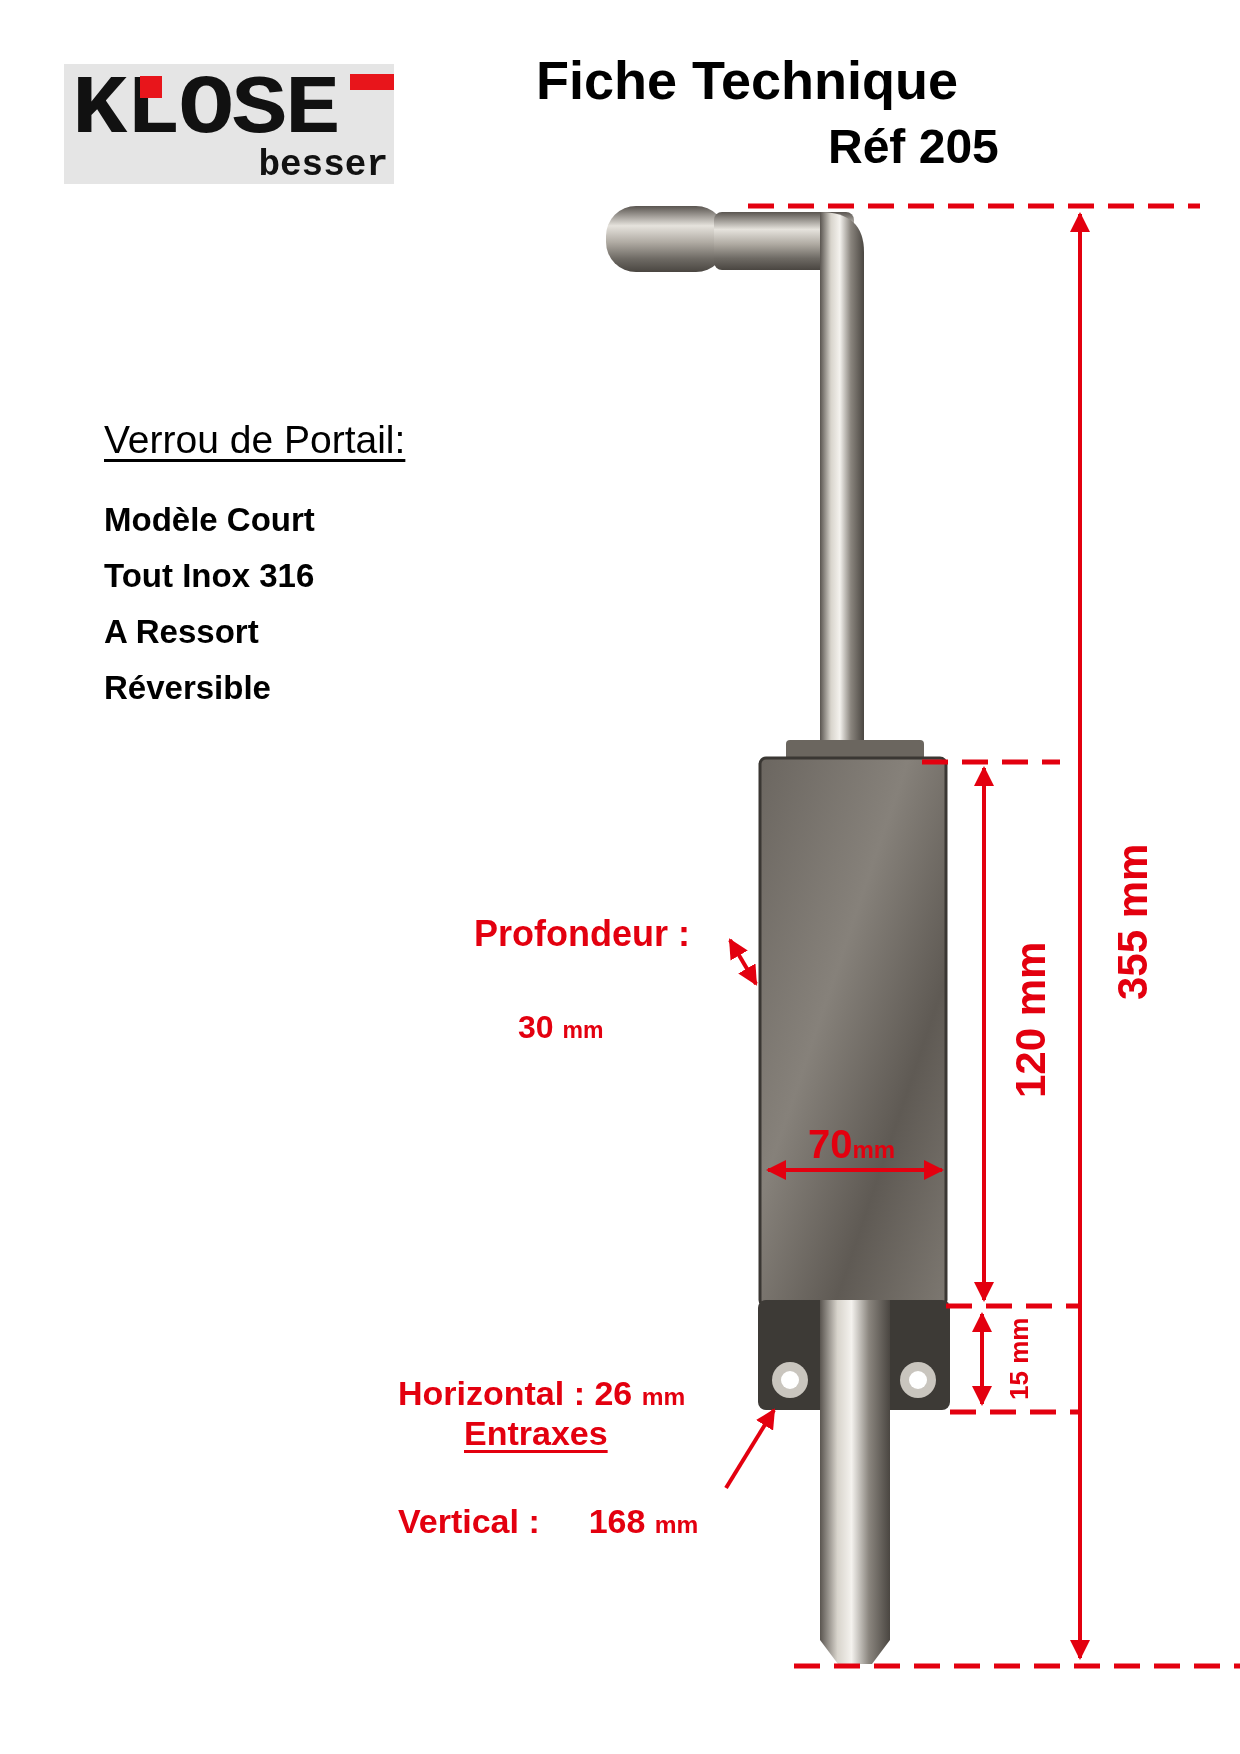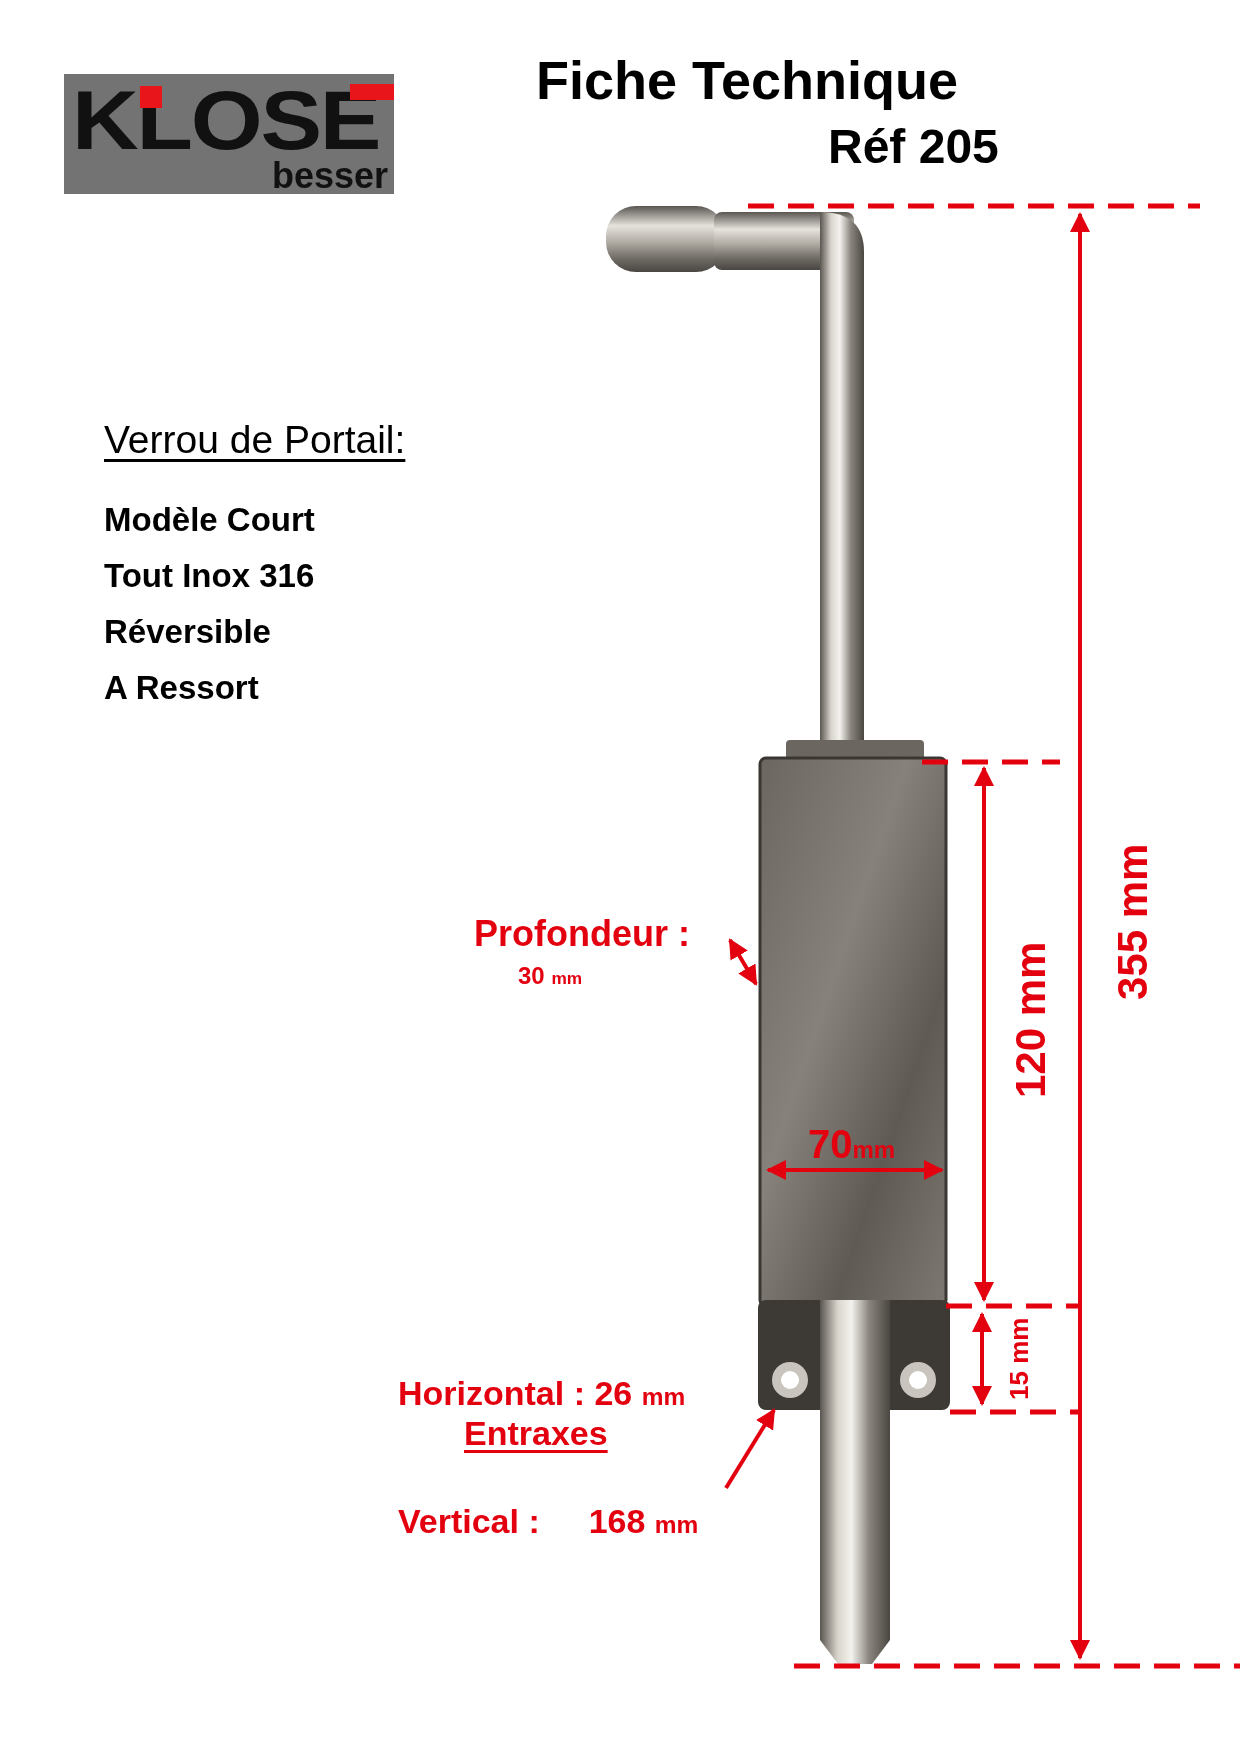--- a/index.html
+++ b/index.html
@@ -1,41 +1,41 @@
 <!DOCTYPE html>
 <html><head>
   <meta charset="utf-8">
   <style>
     html, body { margin: 0; padding: 0; background: #ffffff; }
     body { width: 1240px; height: 1754px; position: relative; overflow: hidden;
            font-family: "Liberation Sans", "DejaVu Sans", sans-serif; }
     .abs { position: absolute; }
 
     
-    .logo { left: 64px; top: 74px; width: 330px; height: 120px; background: #737373; }
+    .logo { left: 64px; top: 64px; width: 330px; height: 120px; background: #e5e5e5; font-family: Liberation Mono, monospace; }
     .logo-main { position: absolute; left: 8px; top: 4px; font-size: 84px; font-weight: 900;
                  letter-spacing: -2px; color: #111; line-height: 84px; transform: scaleX(1.1); transform-origin: left; }
     .logo-sub { position: absolute; right: 6px; top: 84px; font-size: 36px; font-weight: 700; color: #111; line-height: 36px; }
     .logo-accent { position: absolute; background: #e8151b; }
 
     
     .title { left: 536px; top: 48px; font-size: 54px; font-weight: 900; color: #000; line-height: 64px; white-space: nowrap; }
     .ref { left: 828px; top: 118px; font-size: 48px; font-weight: 900; color: #000; line-height: 58px; white-space: nowrap; }
 
     
     .spec-heading { left: 104px; top: 418px; font-size: 39px; font-weight: 400; color: #000;
                     text-decoration: underline; text-underline-offset: 6px; text-decoration-thickness: 3px; white-space: nowrap; }
     .spec-list { left: 104px; top: 492px; margin: 0; padding: 0; list-style: none; }
     .spec-list li { font-size: 33px; font-weight: 700; color: #000; line-height: 56px; white-space: nowrap; }
 
     
     .red { color: #e3000f; font-weight: 700; white-space: nowrap; }
     .mm-small { font-size: 0.72em; }
     .prof-label { left: 474px; top: 914px; font-size: 36px; line-height: 40px; }
-    .prof-value { left: 518px; top: 956px; font-size: 24px; line-height: 40px; }
+    .prof-value { left: 518px; top: 1007px; font-size: 32px; line-height: 40px; }
     .entr-title { left: 464px; top: 1414px; font-size: 34px; text-decoration: underline; text-underline-offset: 5px; }
     .entr-h { left: 398px; top: 1372px; font-size: 34px; line-height: 42px; }
     .entr-v { left: 398px; top: 1500px; font-size: 34px; line-height: 42px; }
     .vert-label { transform-origin: left top; transform: rotate(-90deg); font-size: 42px; line-height: 42px; }
     .vert-120 { left: 1010px; top: 1098px; }
     .vert-355 { left: 1112px; top: 1000px; }
     .vert-15 { left: 1006px; top: 1400px; font-size: 26px; line-height: 26px; }
     .width-40 { left: 808px; top: 1124px; font-size: 40px; line-height: 40px; }
 
     svg.overlay { position: absolute; left: 0; top: 0; }
@@ -50,22 +50,22 @@
   <div class="logo-sub">besser</div>
 </div>
 
 <div class="abs title">Fiche Technique</div>
 <div class="abs ref">Réf 205</div>
 
 <div class="abs spec-heading">Verrou de Portail:</div>
 <ul class="abs spec-list">
   <li>Modèle Court</li>
   <li>Tout Inox 316</li>
+  <li>A Ressort</li>
   <li>Réversible</li>
-  <li>A Ressort</li>
 </ul>
 
 <svg class="overlay" width="1240" height="1754" viewBox="0 0 1240 1754">
   <defs>
     <linearGradient id="steelH" x1="0" y1="0" x2="1" y2="0">
       <stop offset="0" stop-color="#5a5550"></stop>
       <stop offset="0.25" stop-color="#d8d4cc"></stop>
       <stop offset="0.45" stop-color="#f4f2ee"></stop>
       <stop offset="0.7" stop-color="#8a857e"></stop>
       <stop offset="1" stop-color="#4a4641"></stop>

